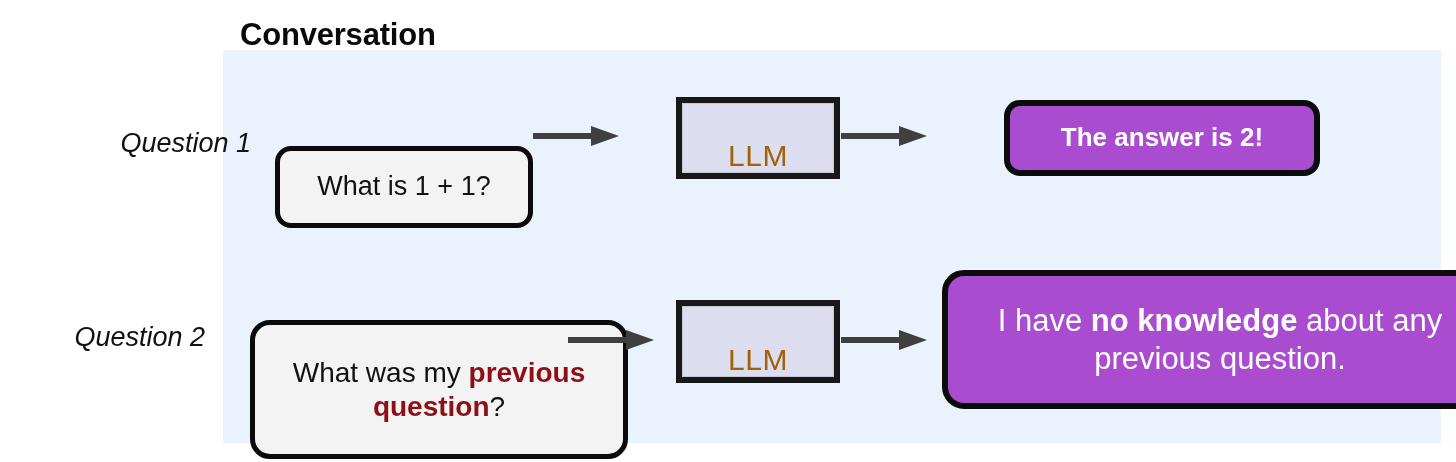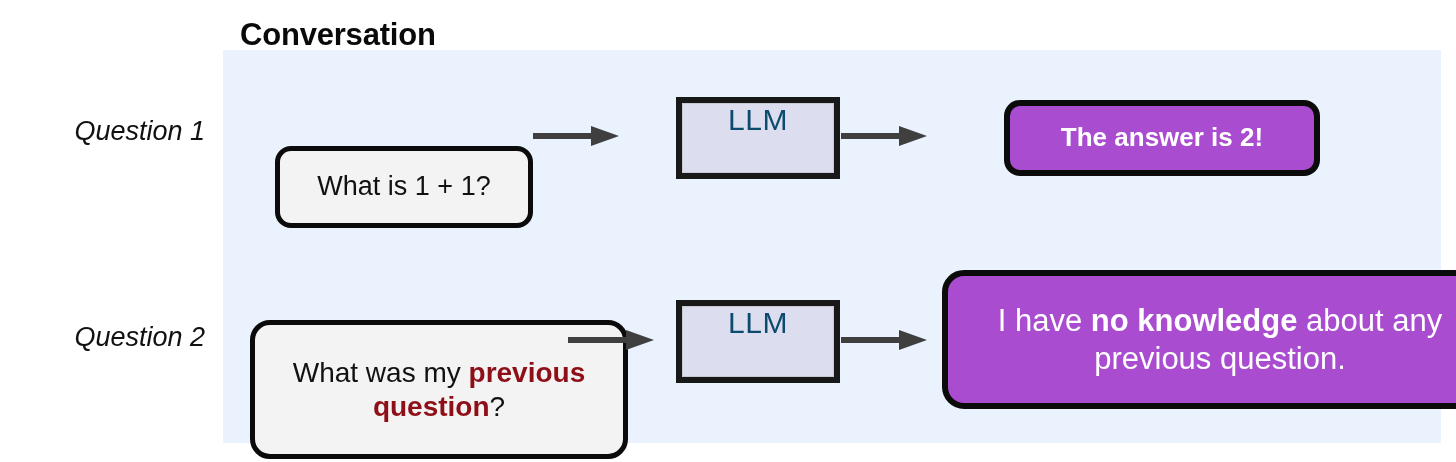--- a/index.html
+++ b/index.html
@@ -43,21 +43,21 @@
 
   
   .row-label {
     position: absolute;
     font-style: italic;
     font-size: 27px;
     color: #111111;
     white-space: nowrap;
     text-align: right;
   }
-  .row-label.r1 { left: 0px; top: 116px; width: 205px; }
+  .row-label.r1 { left: 0px; top: 128px; width: 205px; padding-left: 46px; }
   .row-label.r2 { left: 0px; top: 322px; width: 205px; }
 
   
   .q-box {
     position: absolute;
     box-sizing: border-box;
     background: #f3f3f3;
     border: 5px solid #0b0b0b;
     border-radius: 16px;
     display: flex;
@@ -85,24 +85,24 @@
 
   
   .llm-box {
     position: absolute;
     box-sizing: border-box;
     background: #dcdef0;
     border: 6px solid #181818;
     outline: 1px solid #c9c9d6;
     outline-offset: -7px;
     display: flex;
-    align-items: flex-start;
+    align-items: flex-end;
     justify-content: center;
     font-size: 30px;
-    color: #0c4a6e;
+    color: #a16207;
     letter-spacing: 0.5px;
   }
   .llm-box.l1 { left: 676px; top: 97px; width: 164px; height: 82px; }
   .llm-box.l2 { left: 676px; top: 300px; width: 164px; height: 83px; }
 
   
   .a-box {
     position: absolute;
     box-sizing: border-box;
     background: #a94ccf;

